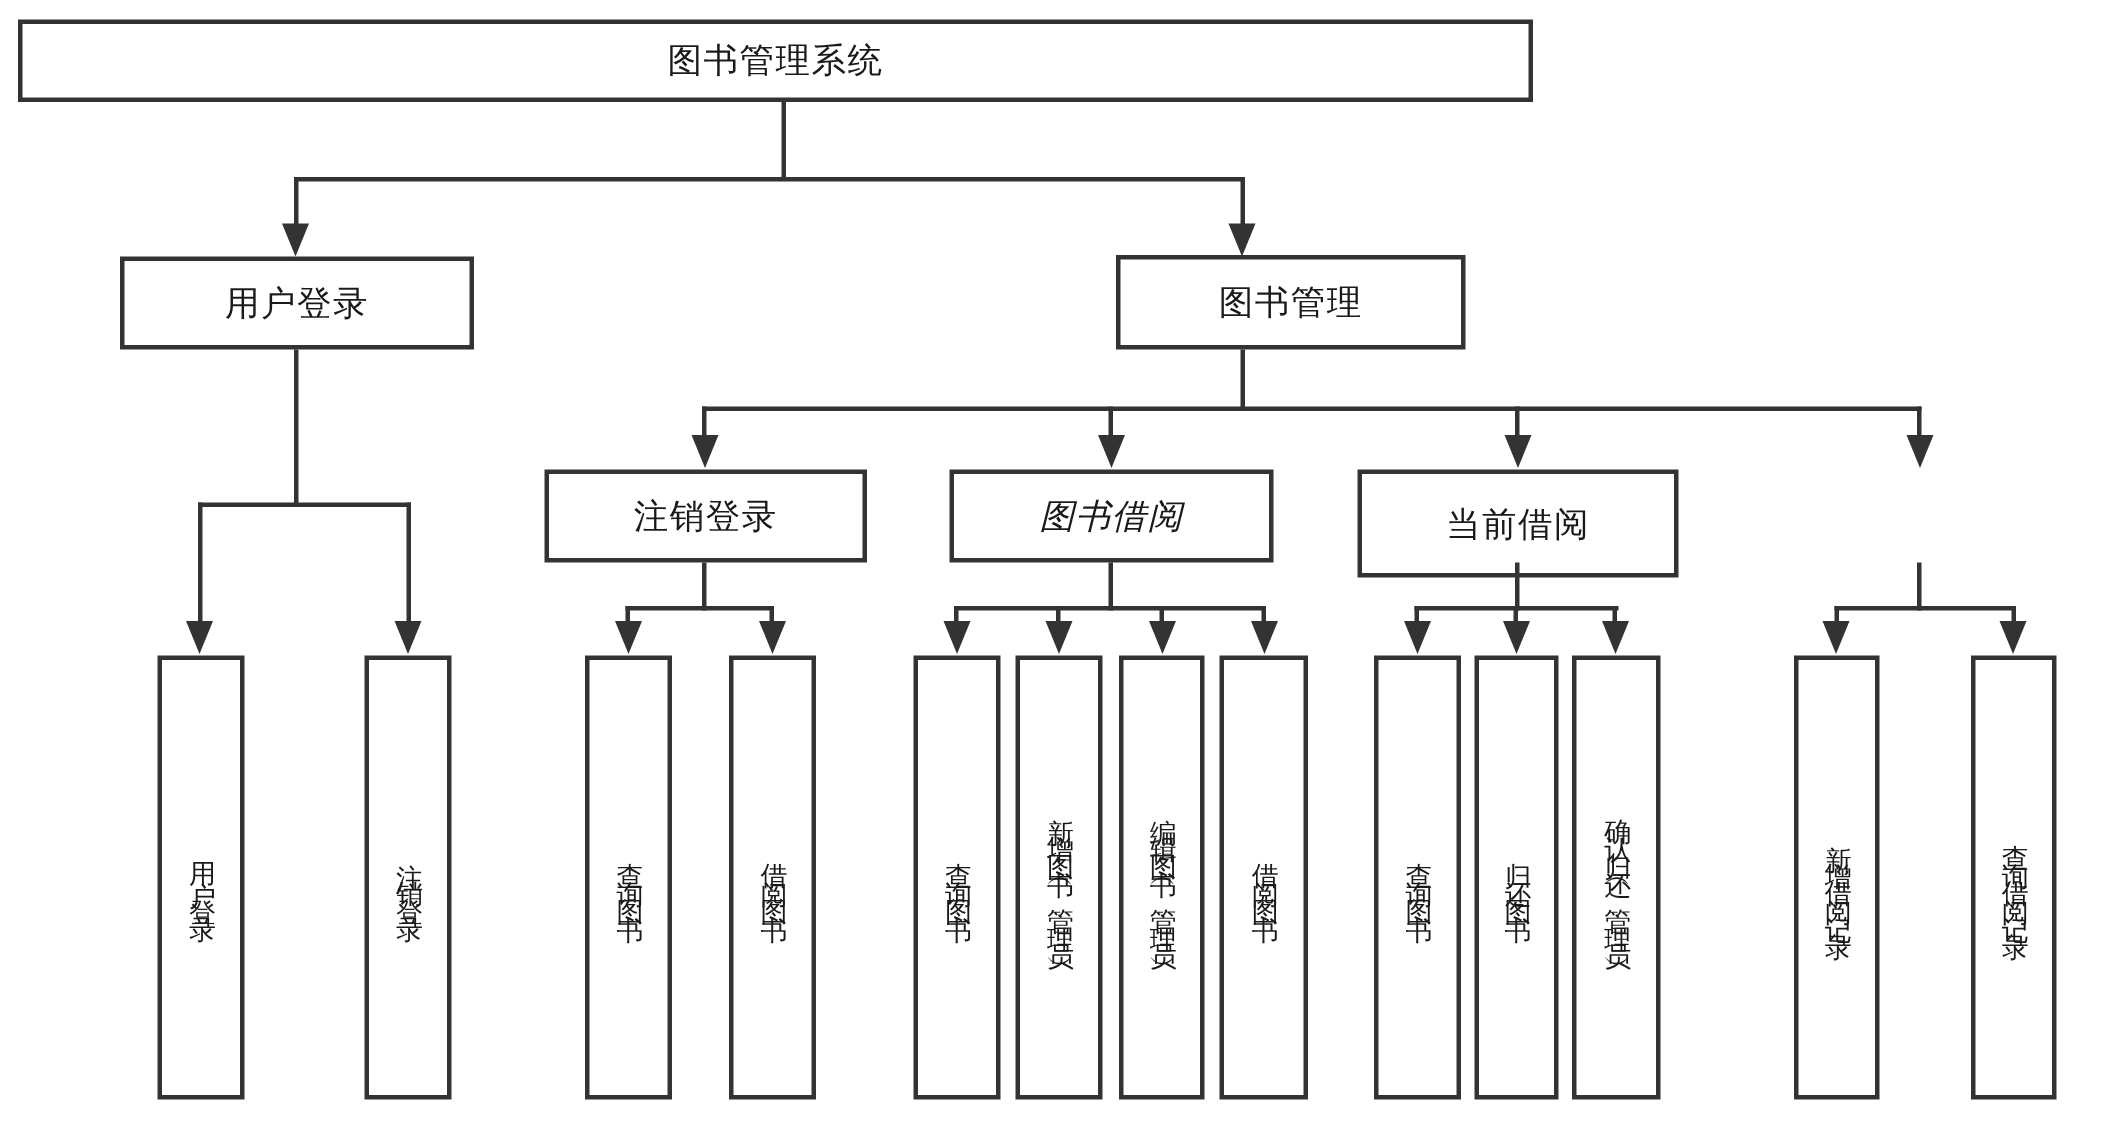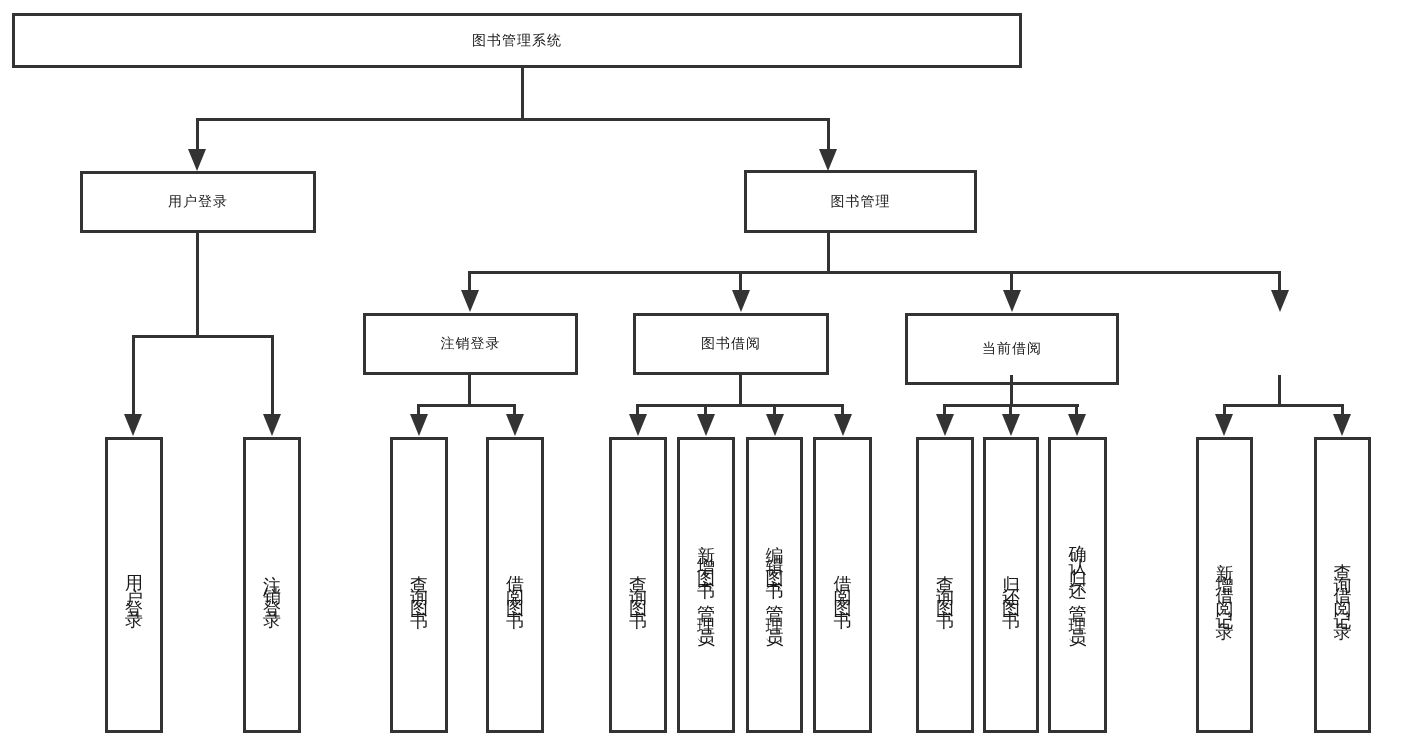--- a/index.html
+++ b/index.html
@@ -9,21 +9,21 @@
   }
   html,body{margin:0;padding:0;background:#ffffff;}
   .canvas{
     position:relative;width:1405px;height:747px;background:#ffffff;overflow:hidden;
     font-family:"DejaVu Sans","Liberation Sans",sans-serif;color:var(--text);
   }
   .box{
     position:absolute;box-sizing:border-box;border:3px solid var(--line);background:#fff;
     display:flex;align-items:center;justify-content:center;
   }
-  .box .lbl{font-size:14px;letter-spacing:1px;white-space:nowrap;}
+  .box .lbl{font-size:23px;letter-spacing:1px;white-space:nowrap;}
   .leaf{
     position:absolute;box-sizing:border-box;border:3px solid var(--line);background:#fff;
     top:437px;height:296px;display:flex;align-items:center;justify-content:center;
   }
   .leaf .vlbl{
     writing-mode:vertical-rl;text-orientation:mixed;
     font-size:18px;letter-spacing:12px;line-height:1;white-space:nowrap;
   }
   .vl{position:absolute;width:3px;background:var(--line);}
   .hl{position:absolute;height:3px;background:var(--line);}
@@ -51,21 +51,21 @@
   </div>
 
   <div class="box" style="left:744px;top:170px;width:233px;height:63px;">
     <span class="lbl">图书管理</span>
   </div>
 
   <div class="box" style="left:363px;top:313px;width:215px;height:62px;">
     <span class="lbl">注销登录</span>
   </div>
 
-  <div class="box" style="left:633px;top:313px;width:196px;height:62px;">
+  <div class="box" style="left:633px;top:313px;width:216px;height:62px;font-style:italic;">
     <span class="lbl">图书借阅</span>
   </div>
 
   <div class="box" style="left:905px;top:313px;width:214px;height:72px;">
     <span class="lbl">当前借阅</span>
   </div>
 
 
   <div class="leaf" style="left:105px;width:58px;">
     <span class="vlbl">用户登录</span>

